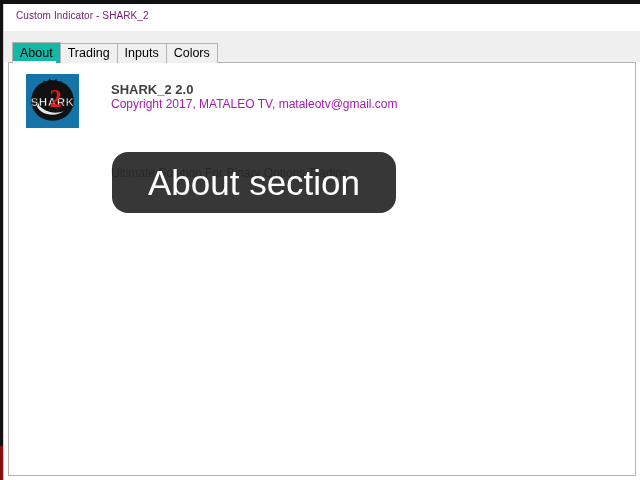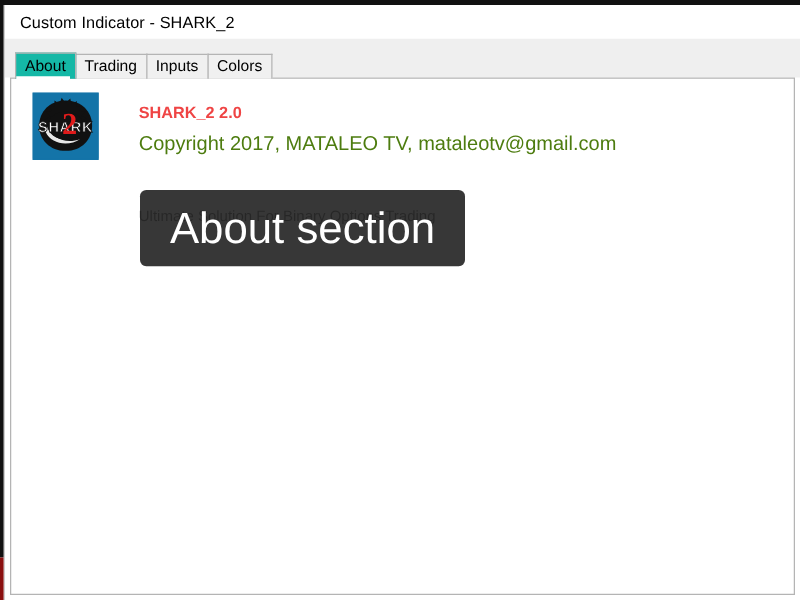--- a/index.html
+++ b/index.html
@@ -55,22 +55,22 @@
 
   .titlebar {
     position: absolute;
     left: 0; top: 0;
     width: 636px; height: 27px;
     background: #ffffff;
   }
   .titlebar-text {
     position: absolute;
     left: 12px; top: 6px;
-    font-size: 13px;
-    color: #000000;
+    font-size: 10px;
+    color: #701a75;
     white-space: nowrap;
     letter-spacing: 0.1px;
   }
 
   .titlebar-underband {
     position: absolute;
     left: 0; top: 27px;
     width: 636px; height: 9px;
     background: #efefef;
   }
@@ -149,46 +149,46 @@
   .logo svg { display: block; }
 
   .about-text {
     position: absolute;
     left: 85px; top: 8px;
     width: 500px;
   }
   .app-title {
     font-size: 13px;
     font-weight: bold;
-    color: #ef4444;
-    margin: 0 0 10px 0;
+    color: #404040;
+    margin: 0 0 0 0;
     white-space: nowrap;
   }
   .app-copyright {
-    font-size: 16px;
-    color: #4d7c0f;
+    font-size: 12px;
+    color: #a21caf;
     margin: 0;
     white-space: nowrap;
   }
 
   .tagline {
     position: absolute;
     left: 85px; top: 92px;
     font-size: 12px;
     color: #1a1a1a;
     white-space: nowrap;
   }
 
   
   .callout {
     position: absolute;
     left: 108px; top: 148px;
-    width: 260px; height: 61px;
+    width: 284px; height: 61px;
     background: rgba(40,40,40,0.93);
-    border-radius: 5px;
+    border-radius: 16px;
     z-index: 20;
     display: flex;
     align-items: center;
     justify-content: center;
   }
   .callout-label {
     color: #ffffff;
     font-size: 35px;
     font-weight: normal;
     letter-spacing: 0px;

